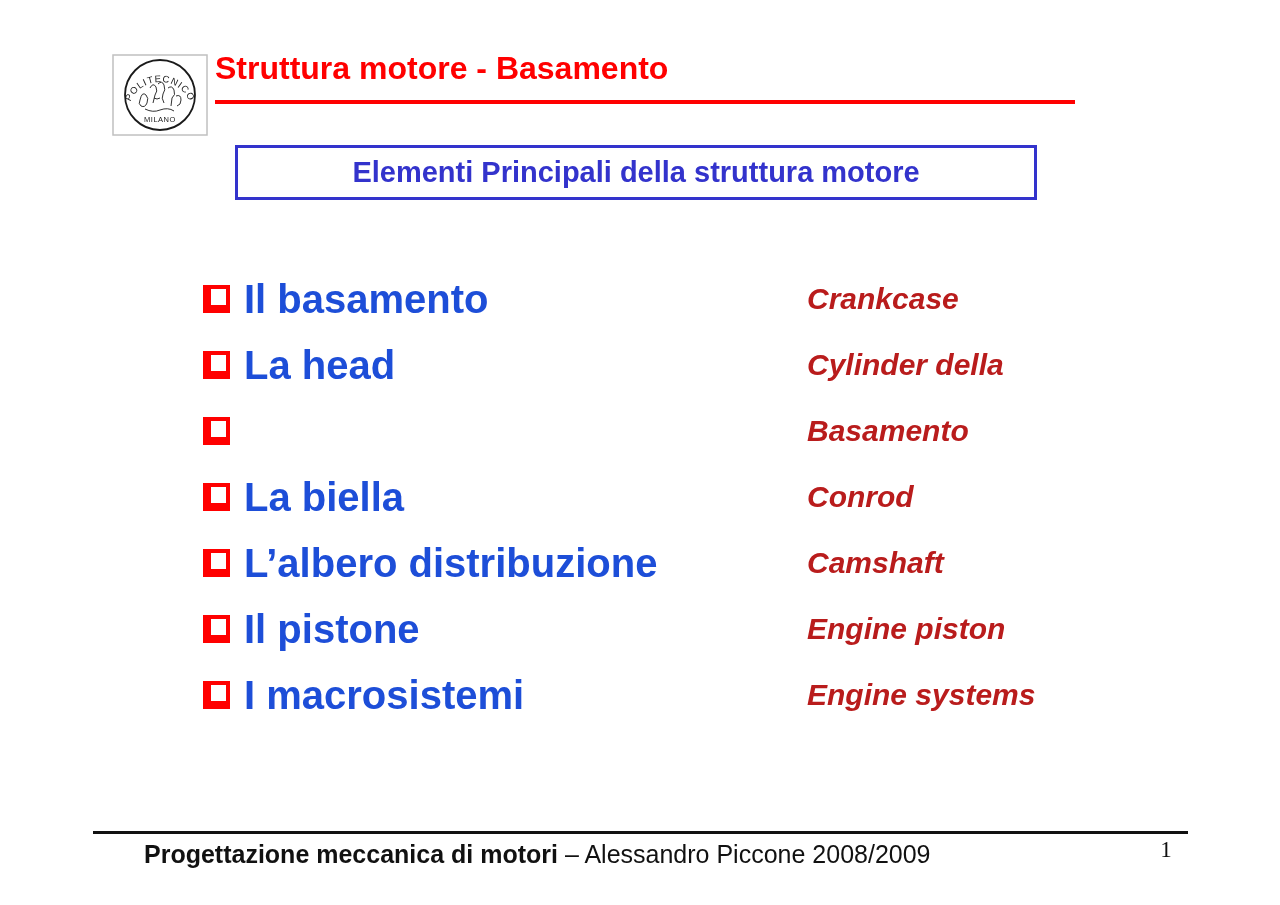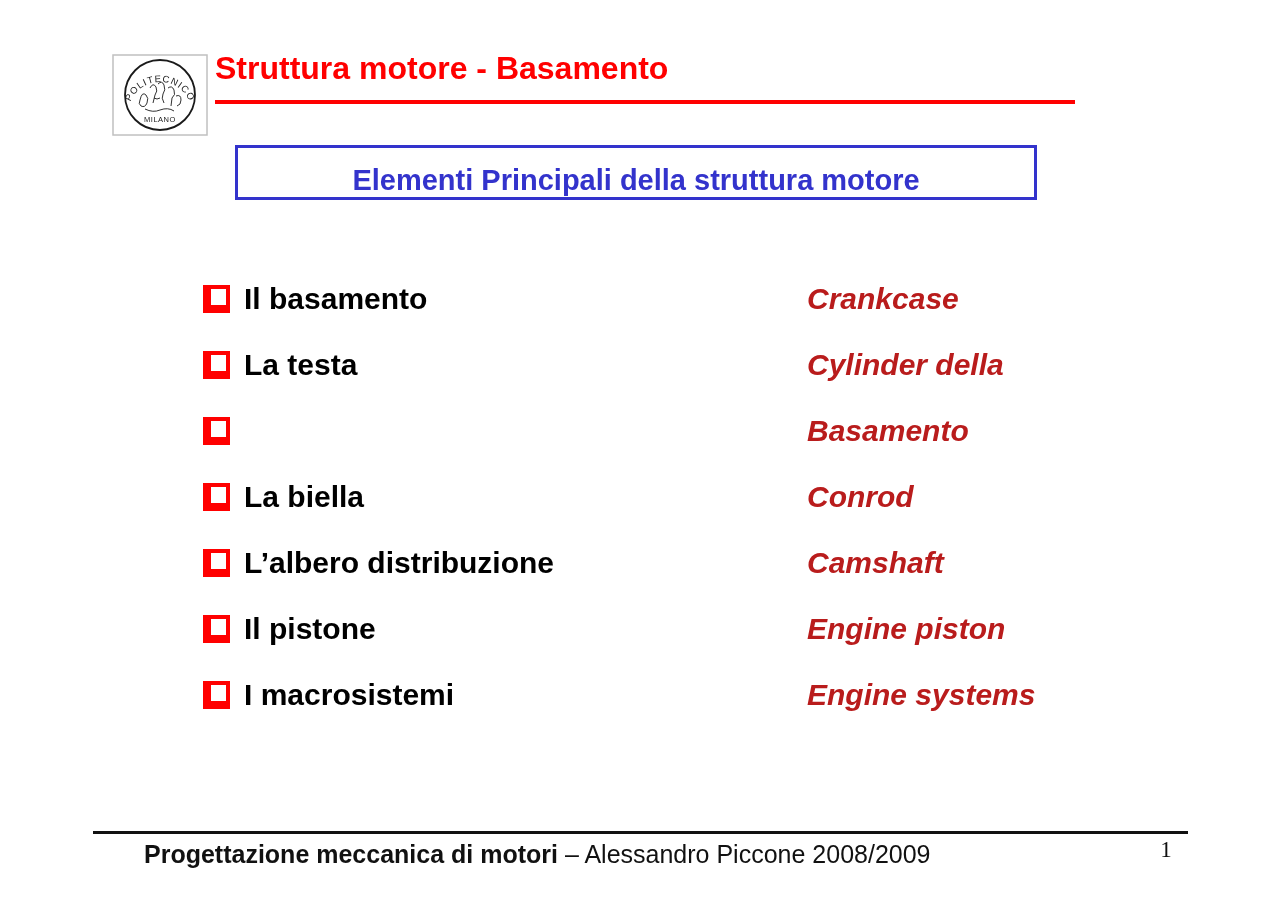--- a/index.html
+++ b/index.html
@@ -46,21 +46,21 @@
 
   
   .subtitle-box {
     position: absolute;
     left: 235px;
     top: 145px;
     width: 802px;
     height: 55px;
     border: 3px solid #3333cc;
     display: flex;
-    align-items: flex-end;
+    align-items: center;
     justify-content: center;
   }
   .subtitle-text {
     font-size: 29px;
     font-weight: bold;
     color: #3333cc;
     white-space: nowrap;
   }
 
   
@@ -81,23 +81,23 @@
     width: 27px;
     height: 28px;
     border-style: solid;
     border-color: #ff0000;
     border-width: 4px 4px 8px 8px;
     background: #ffffff;
     margin-right: 14px;
     flex: 0 0 auto;
   }
   .item-italian {
-    font-size: 30px;
-    font-weight: bold;
-    color: #000000;
+    font-size: 40px;
+    font-weight: bold;
+    color: #1d4ed8;
     white-space: nowrap;
   }
   .item-english {
     position: absolute;
     left: 604px;
     font-size: 30px;
     font-weight: bold;
     font-style: italic;
     color: #b91c1c;
     white-space: nowrap;
@@ -172,21 +172,21 @@
   <div class="bullet-list">
 
     <div class="list-item">
       <span class="checkbox-bullet"></span>
       <span class="item-italian">Il basamento</span>
       <span class="item-english">Crankcase</span>
     </div>
 
     <div class="list-item">
       <span class="checkbox-bullet"></span>
-      <span class="item-italian">La testa</span>
+      <span class="item-italian">La head</span>
       <span class="item-english">Cylinder della</span>
     </div>
 
     <div class="list-item">
       <span class="checkbox-bullet"></span>
       <span class="item-english">Basamento</span>
     </div>
 
     <div class="list-item">
       <span class="checkbox-bullet"></span>

